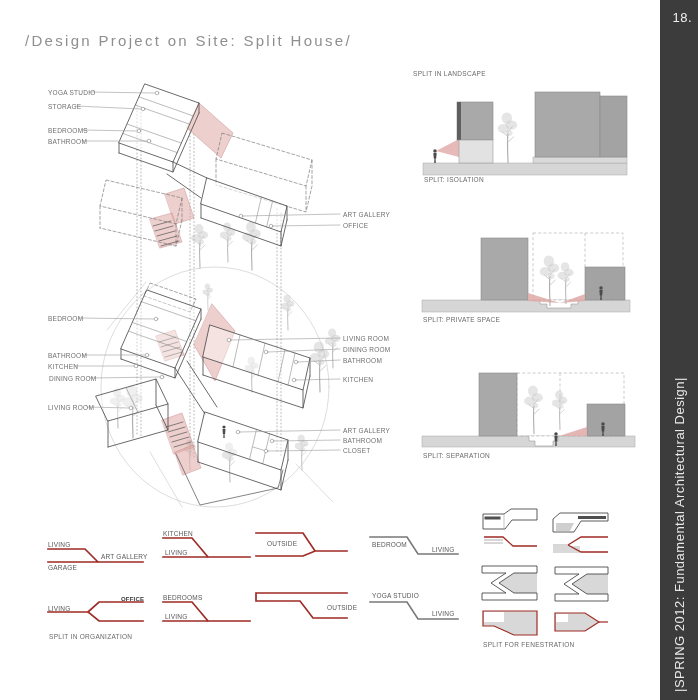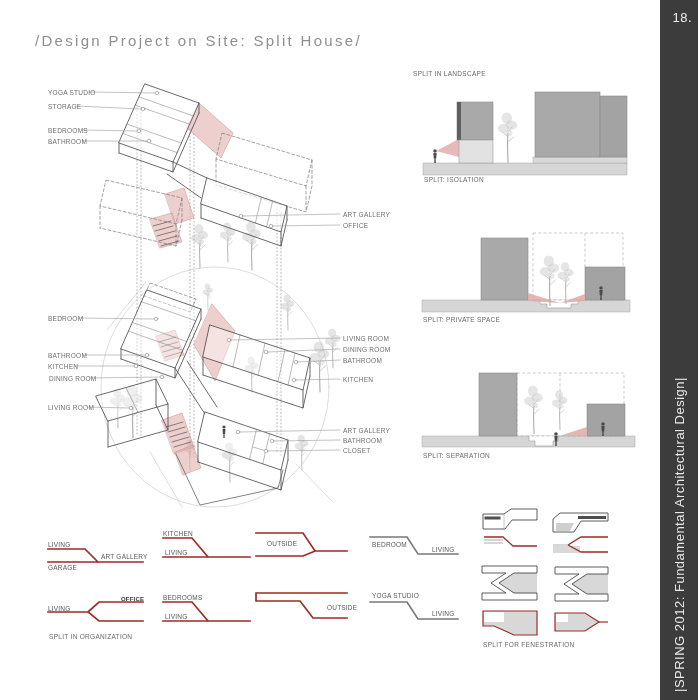--- a/index.html
+++ b/index.html
@@ -1,19 +1,19 @@
 <!DOCTYPE html>
 <html><head>
 <meta charset="utf-8">
 <style>
   html,body{margin:0;padding:0;background:#fff;}
   .page{position:relative;width:700px;height:700px;background:#ffffff;overflow:hidden;
         font-family:"Liberation Sans",sans-serif;}
   .gfx{position:absolute;left:0;top:0;z-index:1;}
-  .title{position:absolute;left:35px;top:32px;font-size:15px;letter-spacing:2.3px;
+  .title{position:absolute;left:25px;top:32px;font-size:15px;letter-spacing:2.3px;
          color:#8f8f8f;font-weight:300;white-space:nowrap;z-index:2;}
   .lbl{position:absolute;font-size:6.5px;line-height:7px;letter-spacing:.25px;
        color:#6e6e6e;white-space:nowrap;z-index:2;}
   .cap{position:absolute;font-size:6.5px;line-height:7px;letter-spacing:.3px;
        color:#686868;white-space:nowrap;z-index:2;}
   .org-lbl{position:absolute;font-size:6.5px;line-height:7px;letter-spacing:.2px;
        color:#585858;white-space:nowrap;z-index:2;}
   .org-lbl.bold{font-weight:bold;font-size:6px;color:#353535;}
   .sidebar{position:absolute;left:660px;top:0;width:38px;height:700px;background:#3c3c3c;z-index:3;}
   .page-num{position:absolute;right:6px;top:10px;color:#f0f0f0;font-size:13px;letter-spacing:.5px;}

